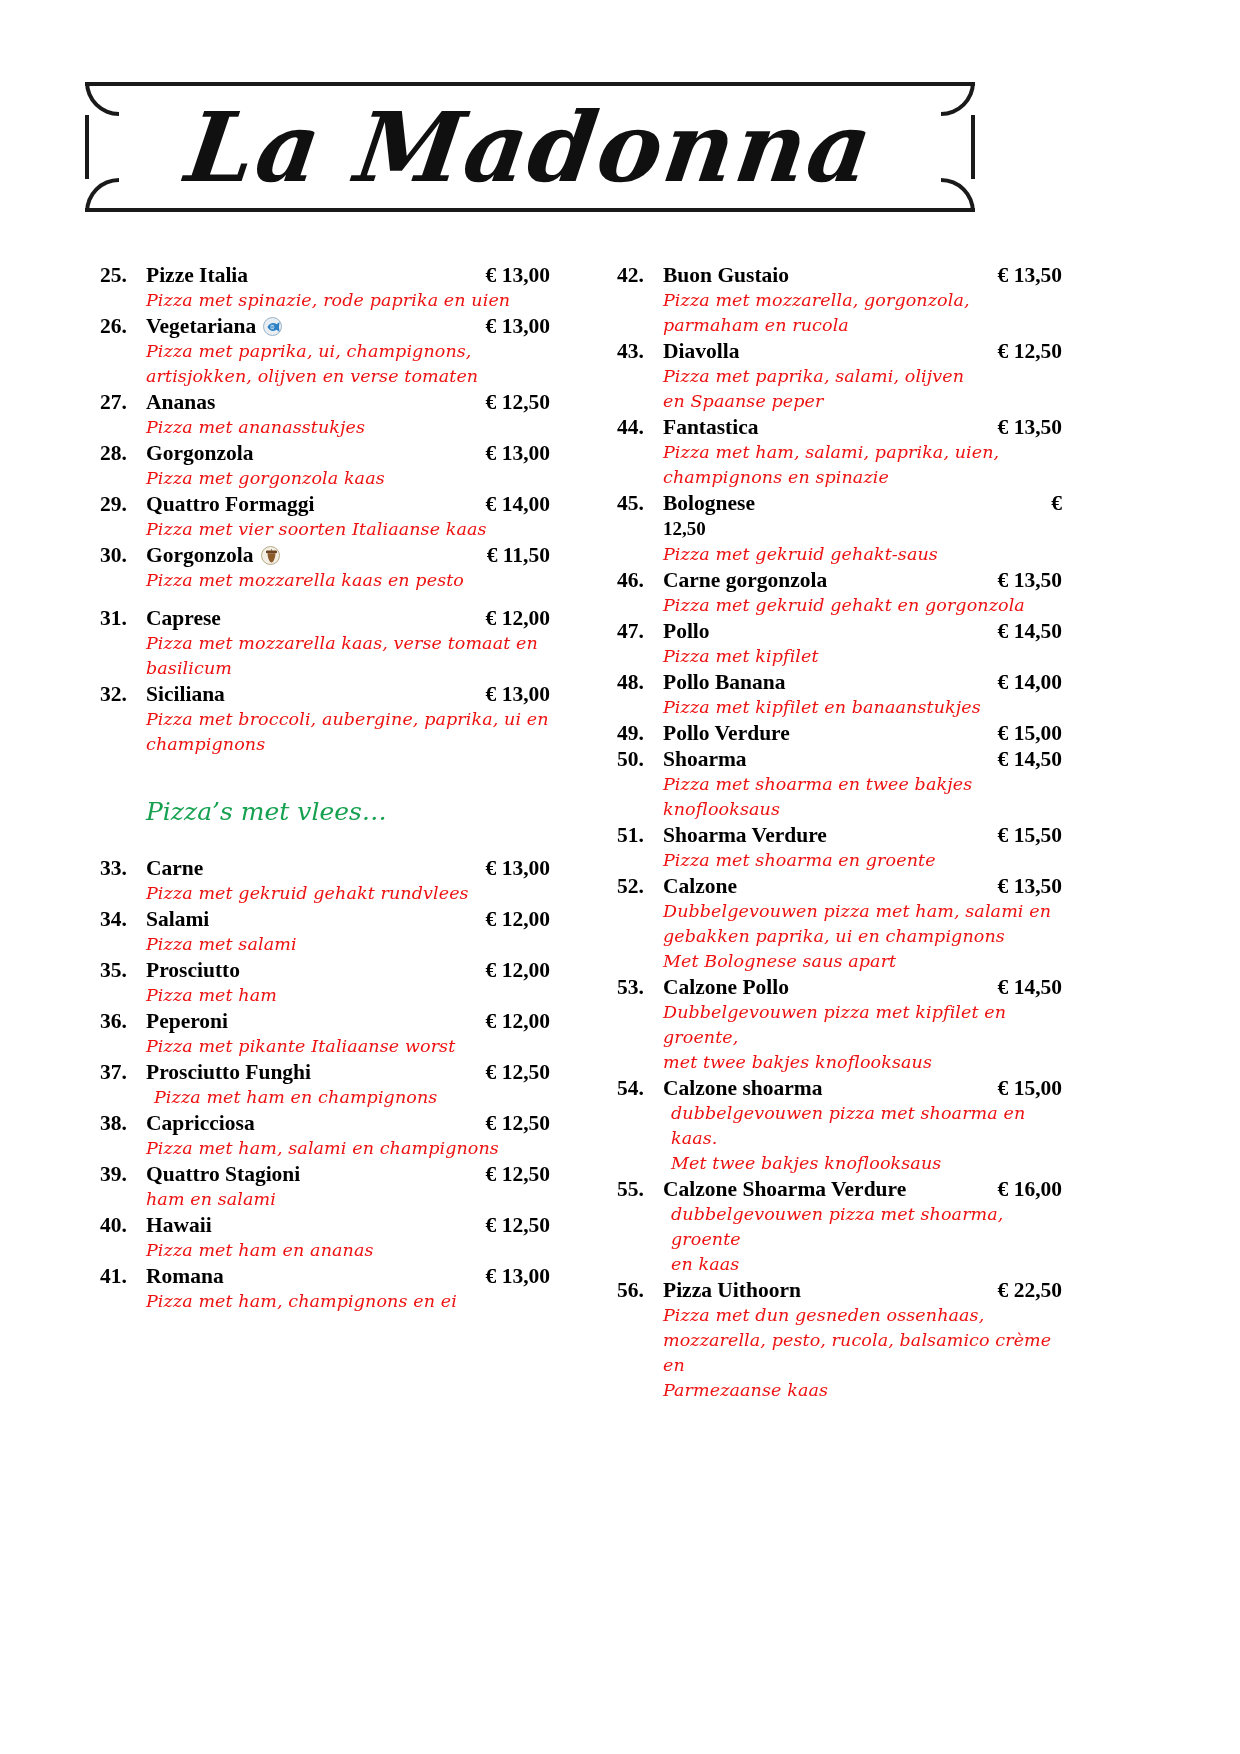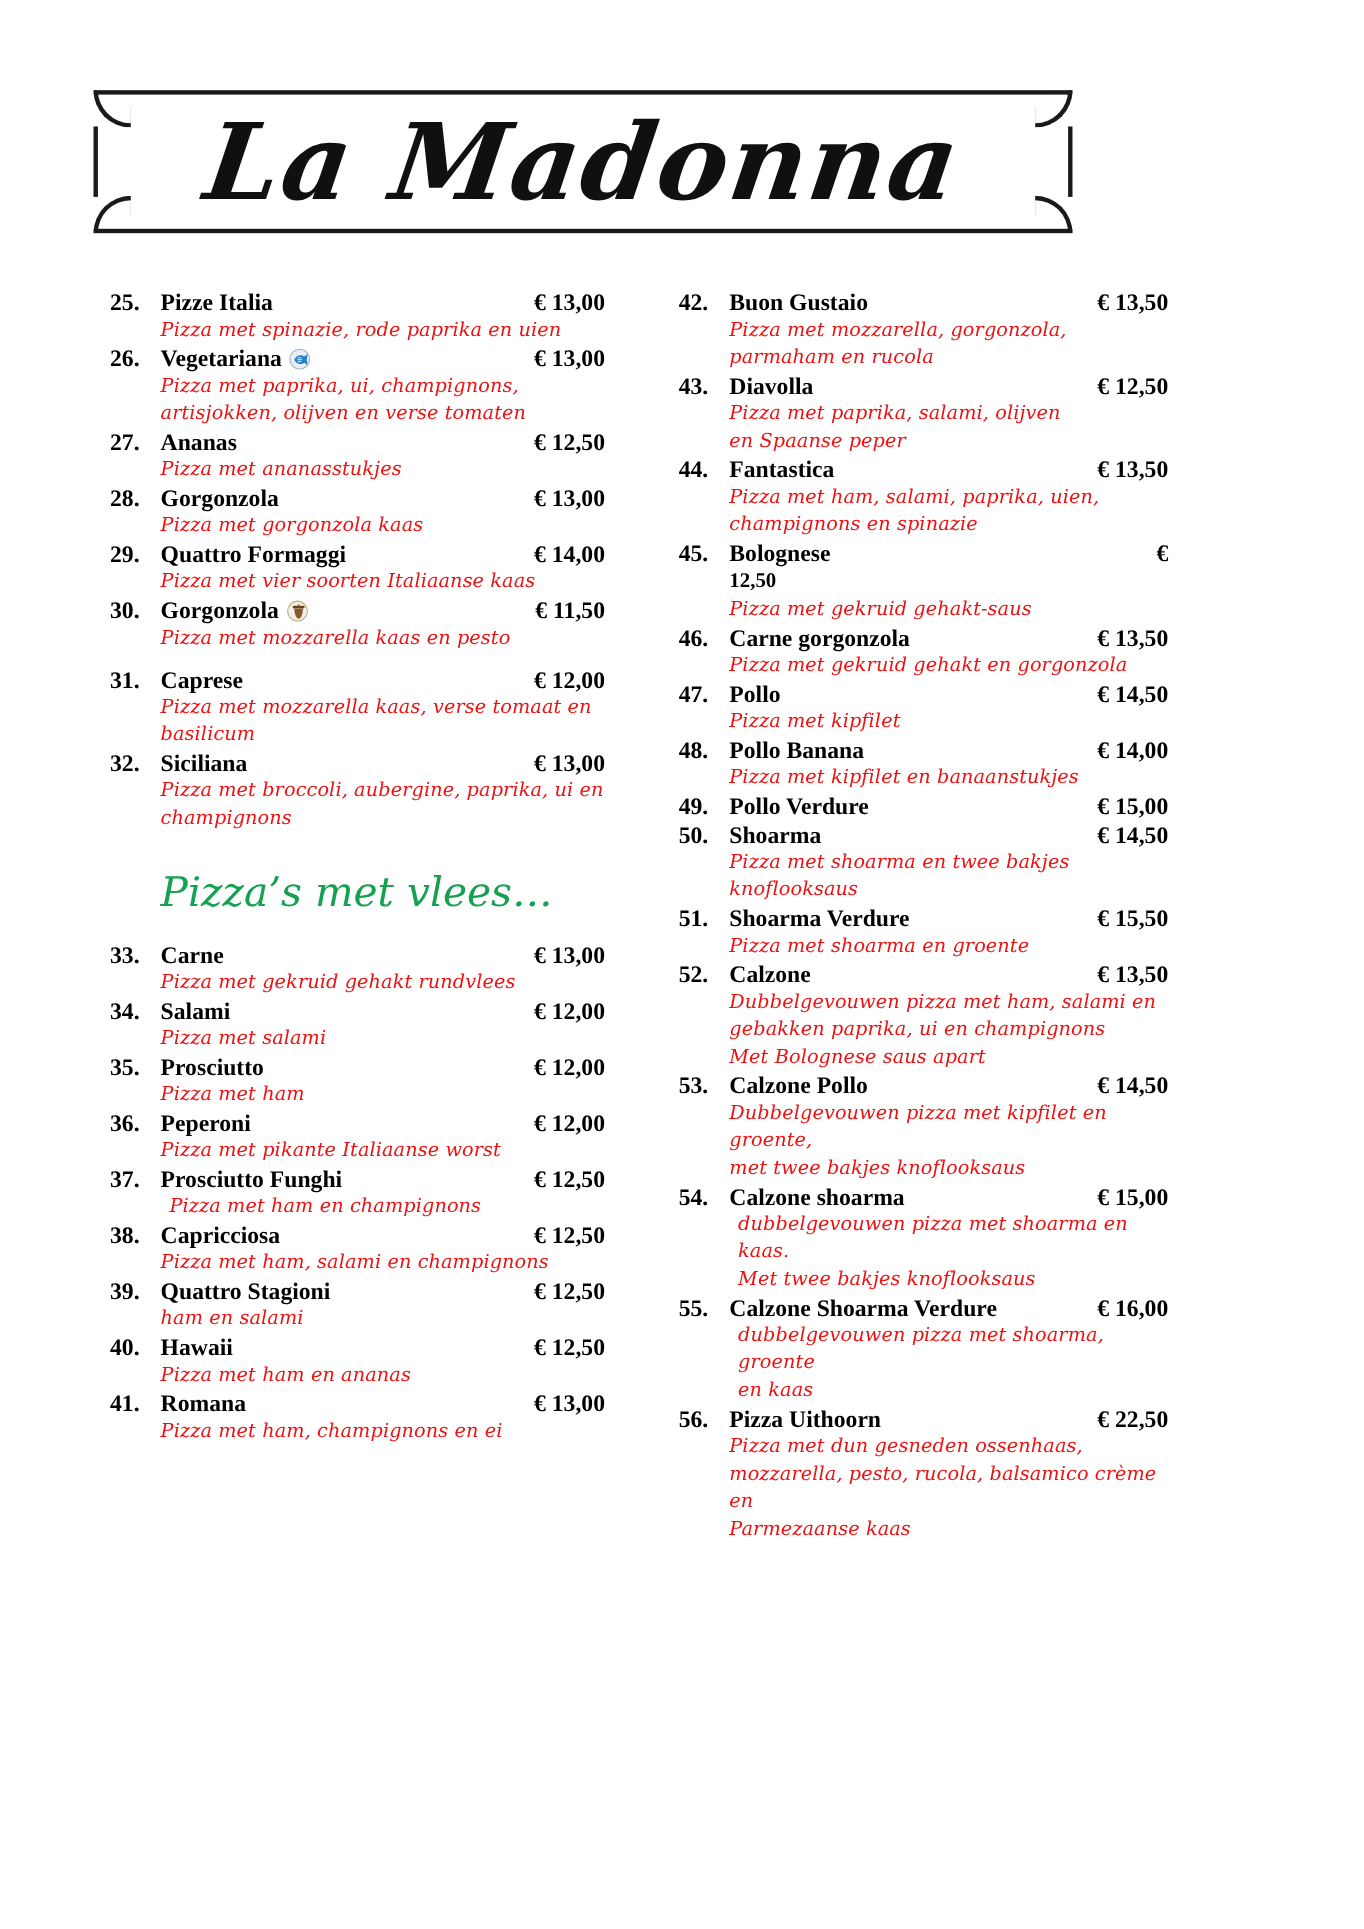--- a/index.html
+++ b/index.html
@@ -163,21 +163,21 @@
     letter-spacing: .1px;
   }
   .item-desc.indent { padding-left: 54px; }
   .item-desc .dline { display: block; }
 
   
   .section-head {
     color: #15a150;
     font-family: "DejaVu Serif", serif;
     font-style: italic;
-    font-size: 37px;
+    font-size: 25px;
     line-height: 34px;
     padding-left: 46px;
     margin-top: 38px;
     margin-bottom: 26px;
   }
 
   
   .badge {
     display: inline-block;
     width: 19px;

